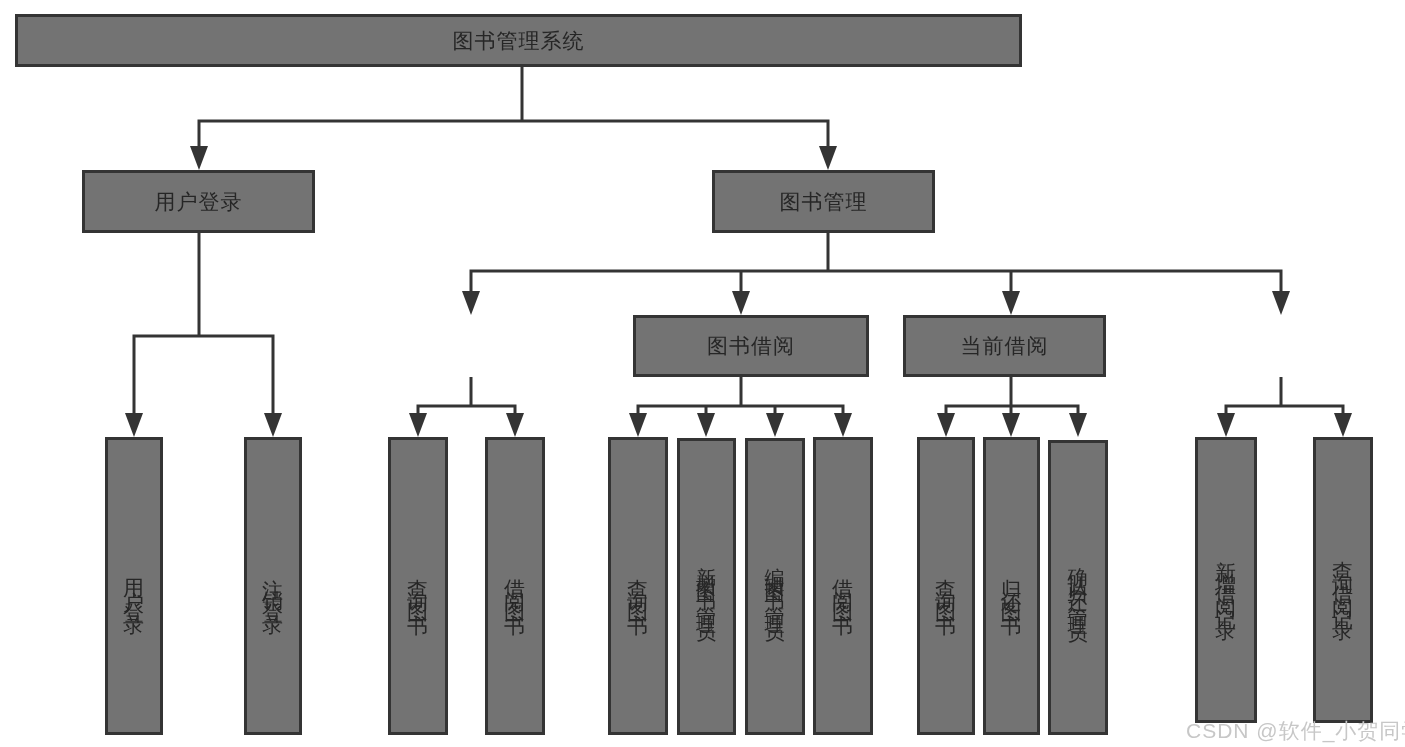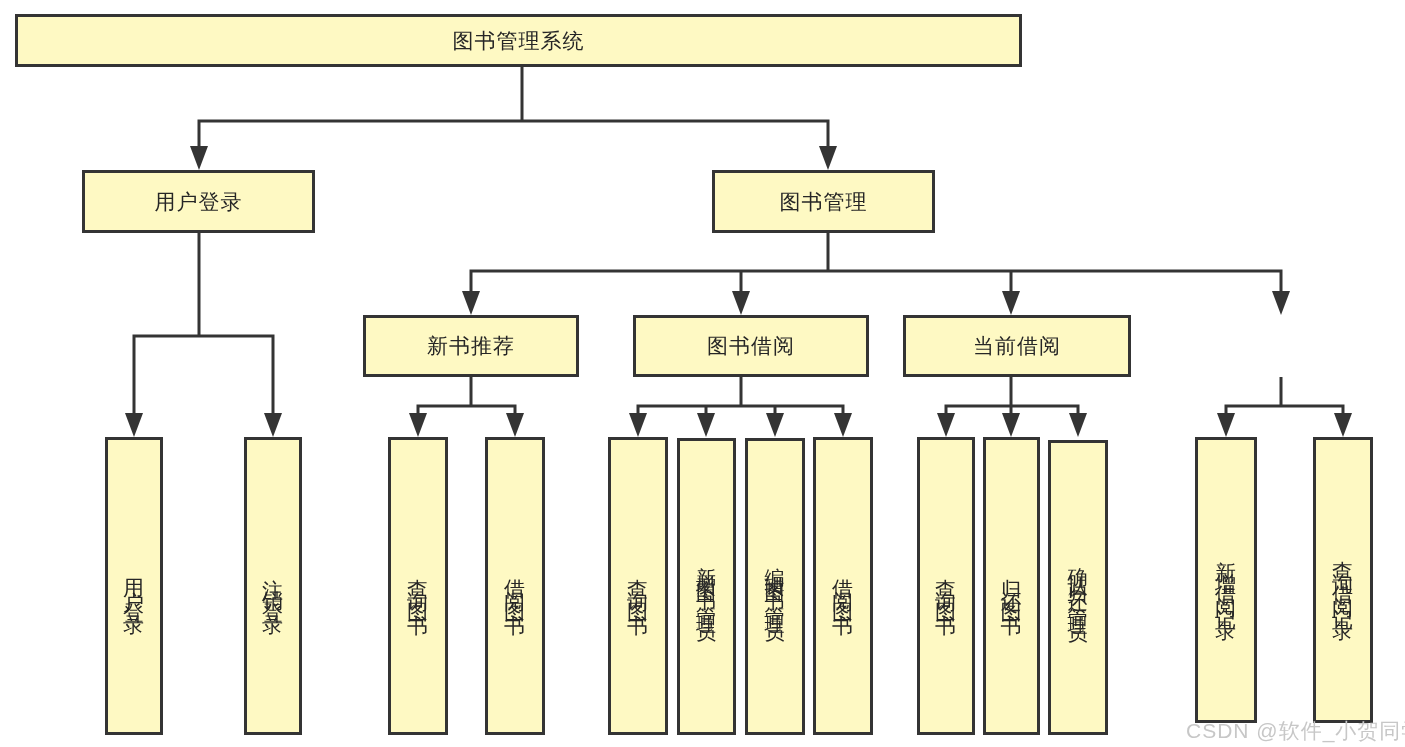--- a/index.html
+++ b/index.html
@@ -6,21 +6,21 @@
   #canvas{
     position:relative;
     width:1405px;height:747px;
     background:#ffffff;
     font-family:"Liberation Sans","DejaVu Sans",sans-serif;
     overflow:hidden;
   }
   #connectors{position:absolute;left:0;top:0;z-index:1;}
   .node{
     position:absolute;
-    background:#fef9c3;
+    background:#737373;
     border:3px solid #343434;
     box-sizing:border-box;
     display:flex;align-items:center;justify-content:center;
     color:#262626;
     z-index:2;
     text-align:center;
   }
   .h{font-size:21px;letter-spacing:1px;}
   .v{
     writing-mode:vertical-rl;
@@ -76,23 +76,22 @@
       <polygon points="1217,413 1235,413 1226,437"></polygon>
       <polygon points="1334,413 1352,413 1343,437"></polygon>
     </g>
   </svg>
 
   <div class="node h" style="left:15px;top:14px;width:1007px;height:53px">图书管理系统</div>
 
   <div class="node h" style="left:82px;top:170px;width:233px;height:63px">用户登录</div>
   <div class="node h" style="left:712px;top:170px;width:223px;height:63px">图书管理</div>
 
-  <div class="node h" style="left:363px;top:315px;width:216px;height:62px">新书推荐</div>
   <div class="node h" style="left:633px;top:315px;width:236px;height:62px">图书借阅</div>
-  <div class="node h" style="left:903px;top:315px;width:228px;height:62px">当前借阅</div>
+  <div class="node h" style="left:903px;top:315px;width:203px;height:62px">当前借阅</div>
 
   <div class="node v" style="left:105px;top:437px;width:58px;height:298px">用户登录</div>
   <div class="node v" style="left:244px;top:437px;width:58px;height:298px">注销登录</div>
 
   <div class="node v" style="left:388px;top:437px;width:60px;height:298px">查询图书</div>
   <div class="node v" style="left:485px;top:437px;width:60px;height:298px">借阅图书</div>
 
   <div class="node v" style="left:608px;top:437px;width:60px;height:298px">查询图书</div>
   <div class="node v long" style="left:677px;top:438px;width:59px;height:297px">新增图书（管理员）</div>
   <div class="node v long" style="left:745px;top:438px;width:60px;height:297px">编辑图书（管理员）</div>

